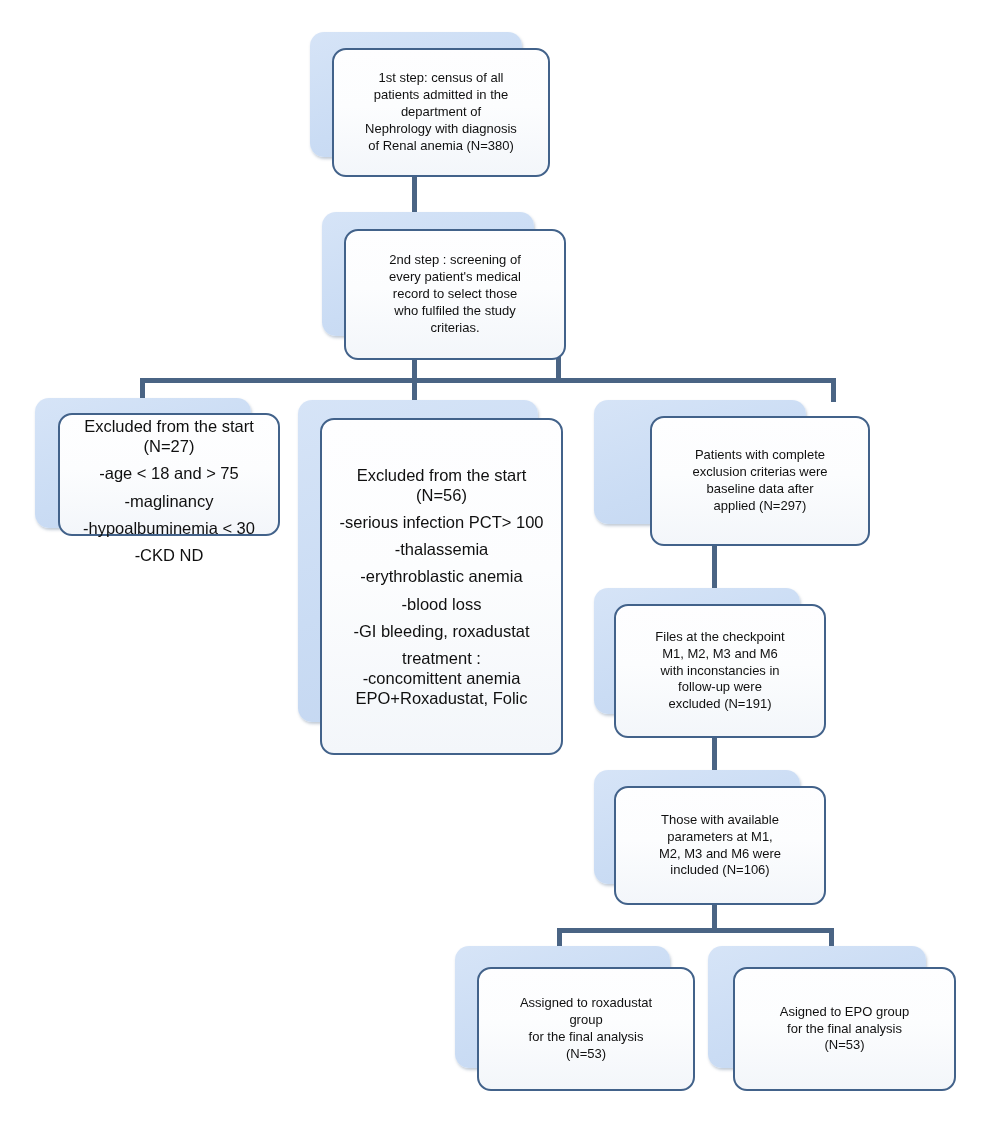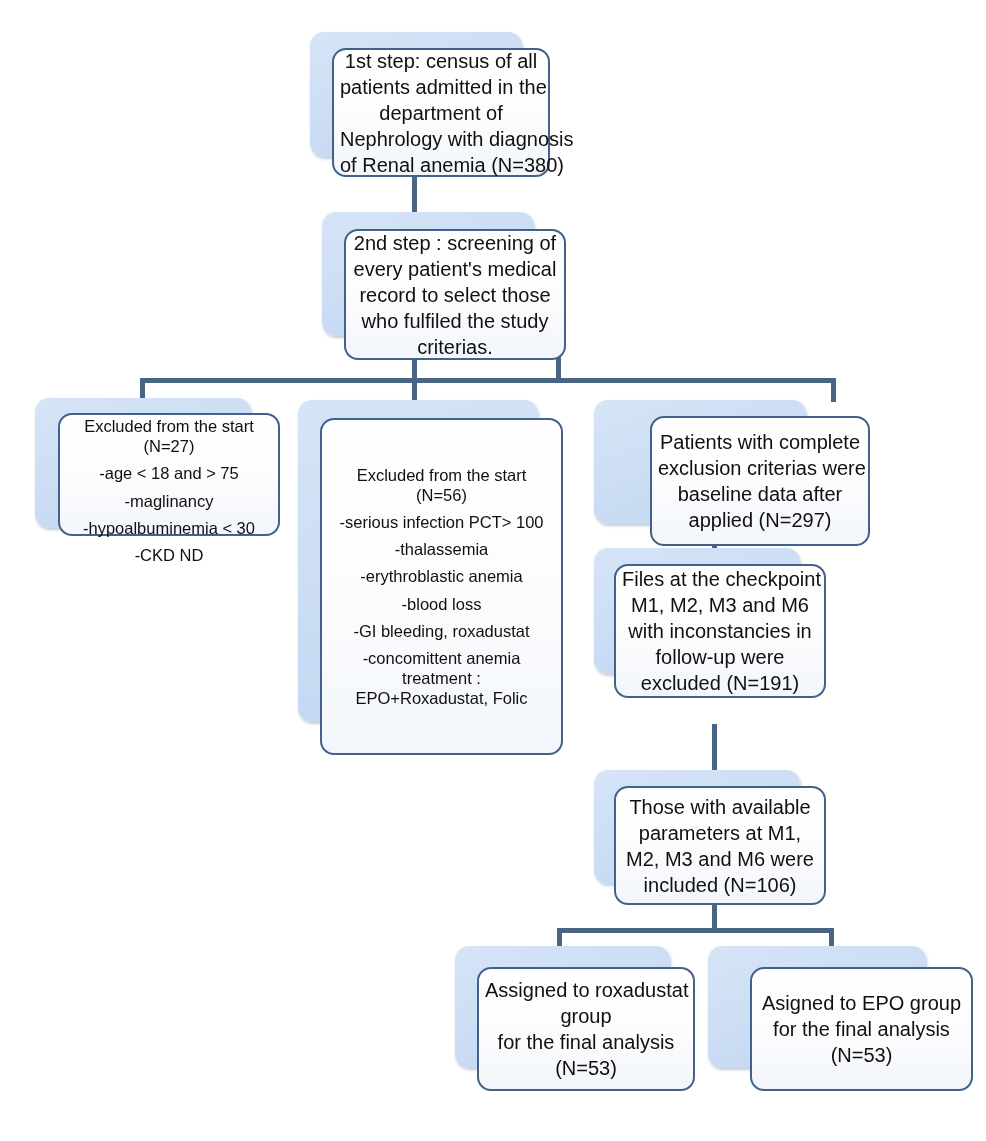--- a/index.html
+++ b/index.html
@@ -49,21 +49,21 @@
     background: linear-gradient(180deg, #fefeff 0%, #fcfdfe 45%, #f3f6fa 100%);
     box-sizing: border-box;
     display: flex;
     align-items: center;
     justify-content: center;
   }
   .node .card .txt {
     width: 100%;
     text-align: center;
     color: #101010;
-    font-size: 20px;
+    font-size: 13px;
     line-height: 1.30;
     font-weight: 400;
     padding: 0 6px;
     box-sizing: border-box;
   }
   .node .card .txt .ln { display: block; white-space: nowrap; }
   .spacer { display: block; height: 7px; }
 </style>
 </head>
 <body>
@@ -148,40 +148,40 @@
         <span class="ln">-serious infection PCT&gt; 100</span>
         <span class="spacer"></span>
         <span class="ln">-thalassemia</span>
         <span class="spacer"></span>
         <span class="ln">-erythroblastic anemia</span>
         <span class="spacer"></span>
         <span class="ln">-blood loss</span>
         <span class="spacer"></span>
         <span class="ln">-GI bleeding, roxadustat</span>
         <span class="spacer"></span>
+        <span class="ln">treatment :</span>
         <span class="ln">-concomittent anemia</span>
-        <span class="ln">treatment :</span>
         <span class="ln">EPO+Roxadustat, Folic</span>
       </div>
     </div>
   </div>
 
   <div class="node" style="left:594px; top:400px; width:240px; height:146px;">
     <div class="shadow" style="width:212px; height:124px;"></div>
     <div class="card" style="left:20px; top:16px; width:220px; height:130px;margin-left:36px;">
       <div class="txt">
         <span class="ln">Patients with complete</span>
         <span class="ln">exclusion criterias were</span>
         <span class="ln">baseline data after</span>
         <span class="ln">applied  (N=297)</span>
       </div>
     </div>
   </div>
 
-  <div class="node" style="left:594px; top:548px; width:196px; height:150px;padding-left:32px;">
+  <div class="node" style="left:594px; top:588px; width:196px; height:150px;padding-left:32px;">
     <div class="shadow" style="width:206px; height:126px;"></div>
     <div class="card" style="left:20px; top:16px; width:212px; height:134px;">
       <div class="txt">
         <span class="ln">Files at the checkpoint</span>
         <span class="ln">M1, M2, M3 and M6</span>
         <span class="ln">with inconstancies in</span>
         <span class="ln">follow-up were</span>
         <span class="ln">excluded (N=191)</span>
       </div>
     </div>
@@ -206,21 +206,21 @@
         <span class="ln">Assigned to roxadustat</span>
         <span class="ln">group</span>
         <span class="ln">for the final analysis</span>
         <span class="ln">(N=53)</span>
       </div>
     </div>
   </div>
 
   <div class="node" style="left:708px; top:946px; width:248px; height:145px;">
     <div class="shadow" style="width:218px; height:122px;"></div>
-    <div class="card" style="left:42px; top:21px; width:223px; height:124px;">
+    <div class="card" style="left:25px; top:21px; width:223px; height:124px;">
       <div class="txt">
         <span class="ln">Asigned to EPO group</span>
         <span class="ln">for the final analysis</span>
         <span class="ln">(N=53)</span>
       </div>
     </div>
   </div>
 
 </div>
 

